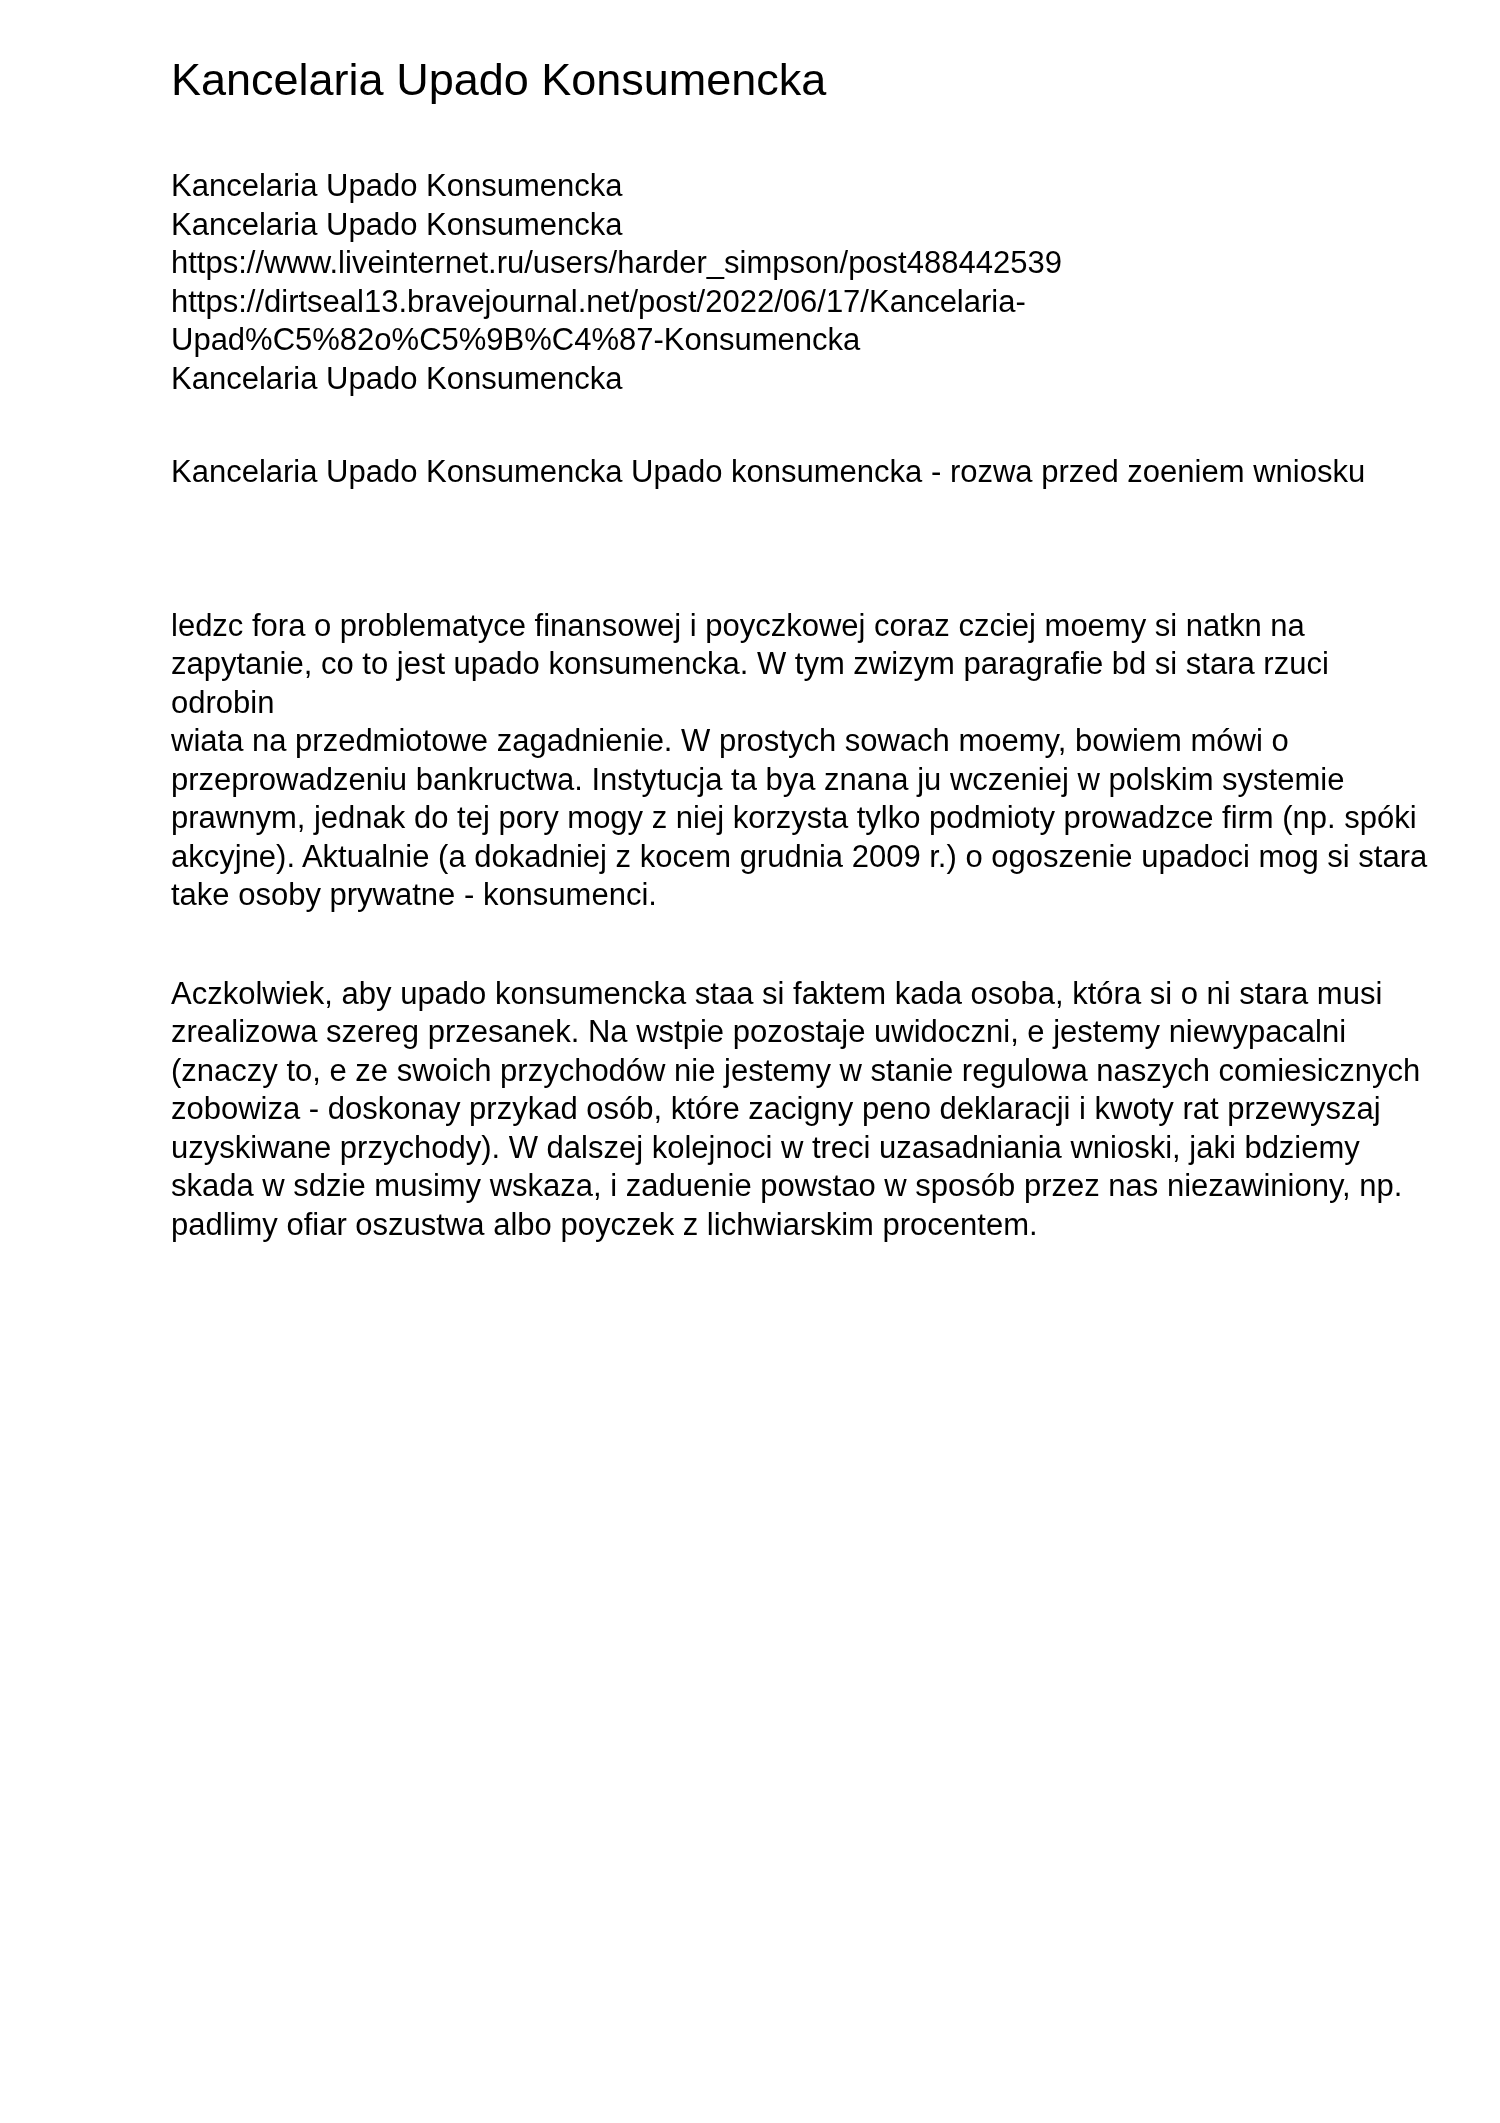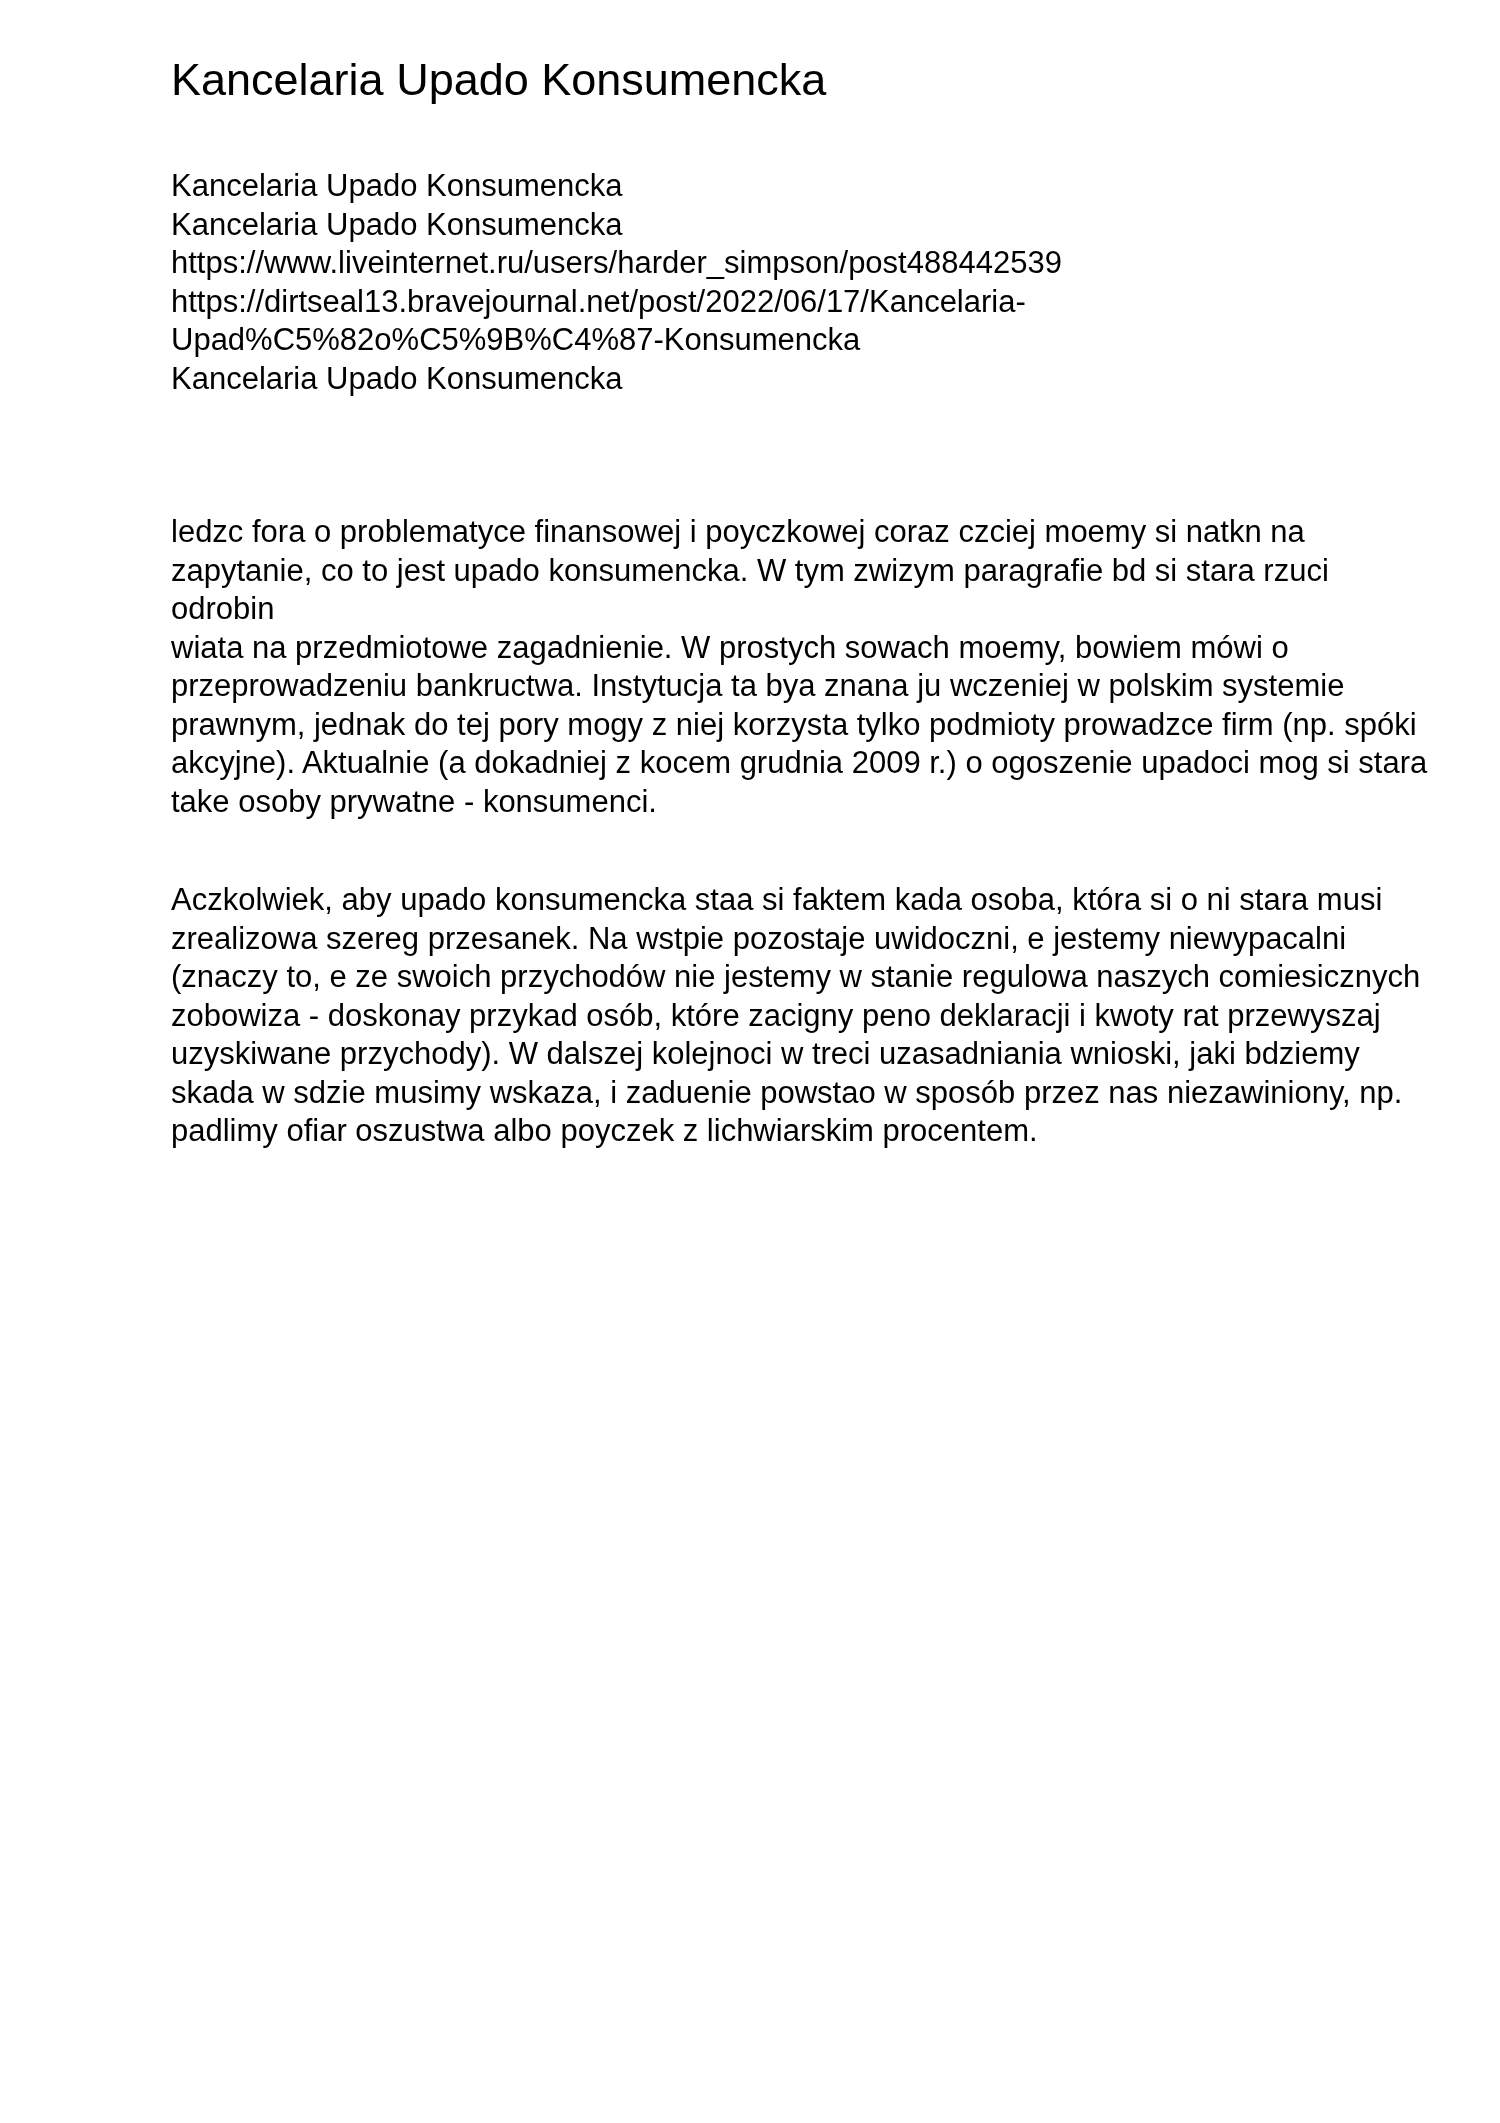--- a/index.html
+++ b/index.html
@@ -50,20 +50,21 @@
 
   <h1 class="doc-title">Kancelaria Upado Konsumencka</h1>
 
   <div class="textblock header-lines">Kancelaria Upado Konsumencka
 Kancelaria Upado Konsumencka
 https://www.liveinternet.ru/users/harder_simpson/post488442539
 https://dirtseal13.bravejournal.net/post/2022/06/17/Kancelaria-
 Upad%C5%82o%C5%9B%C4%87-Konsumencka
 Kancelaria Upado Konsumencka</div>
 
+  <div class="textblock subtitle-line">Kancelaria Upado Konsumencka Upado konsumencka - rozwa przed zoeniem wniosku</div>
 
   <div class="textblock para-1">ledzc fora o problematyce finansowej i poyczkowej coraz czciej moemy si natkn na
 zapytanie, co to jest upado konsumencka. W tym zwizym paragrafie bd si stara rzuci odrobin
 wiata na przedmiotowe zagadnienie. W prostych sowach moemy, bowiem mówi o
 przeprowadzeniu bankructwa. Instytucja ta bya znana ju wczeniej w polskim systemie
 prawnym, jednak do tej pory mogy z niej korzysta tylko podmioty prowadzce firm (np. spóki
 akcyjne). Aktualnie (a dokadniej z kocem grudnia 2009 r.) o ogoszenie upadoci mog si stara
 take osoby prywatne - konsumenci.</div>
 
   <div class="textblock para-2">Aczkolwiek, aby upado konsumencka staa si faktem kada osoba, która si o ni stara musi

